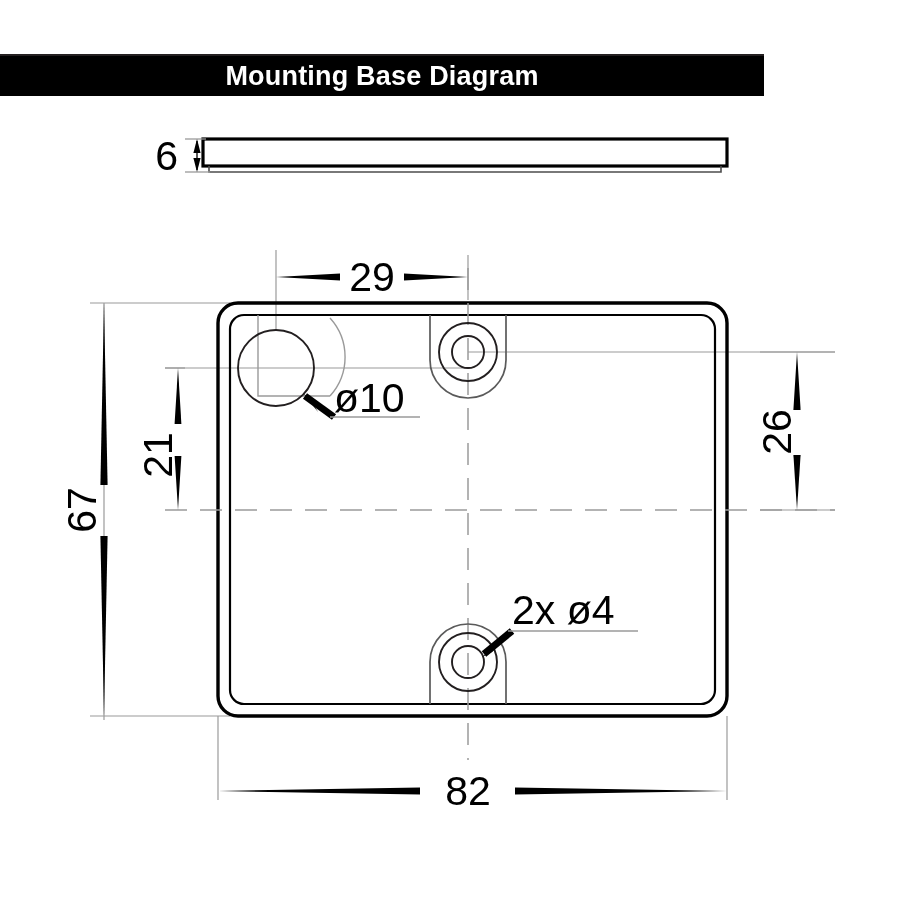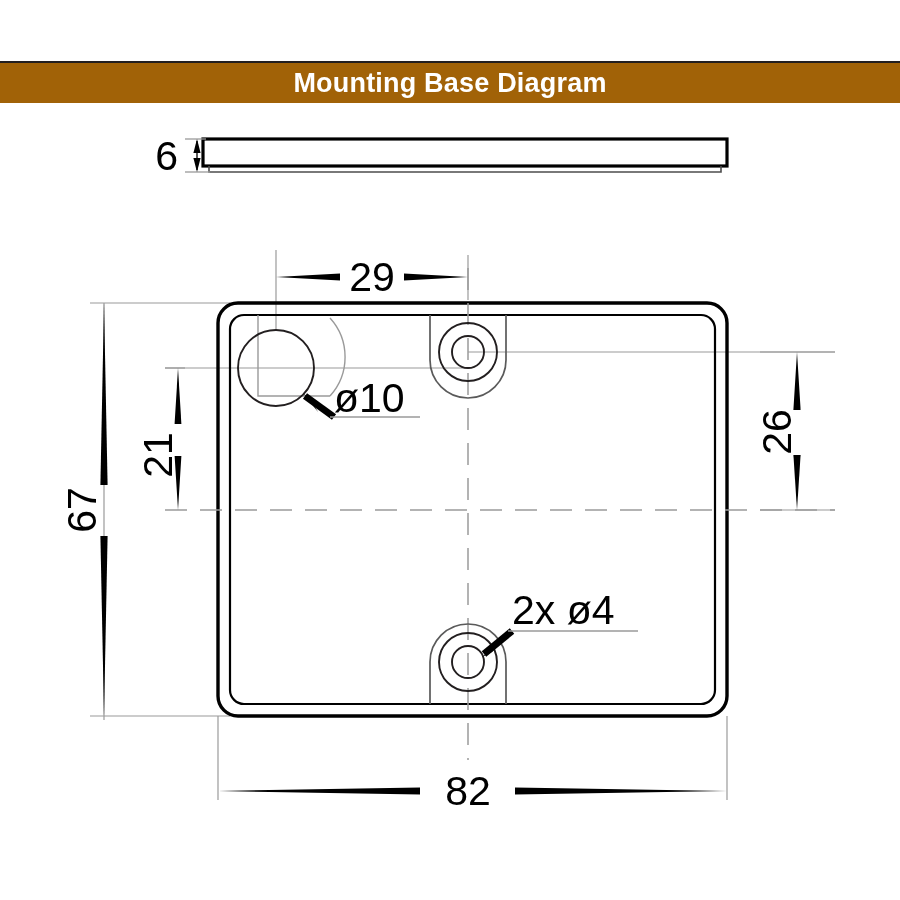--- a/index.html
+++ b/index.html
@@ -15,24 +15,24 @@
     position: relative;
     width: 900px;
     height: 900px;
     background: #ffffff;
     overflow: hidden;
   }
   
   #header-bar {
     position: absolute;
     left: 0;
-    top: 61px;
-    width: 900px;
+    top: 54px;
+    width: 764px;
     height: 42px;
-    background: #a16207;
+    background: #000000;
     border-top: 2px solid #231f20;
     box-sizing: border-box;
     display: flex;
     align-items: center;
     justify-content: center;
   }
   #header-title {
     color: #ffffff;
     font-family: "Liberation Sans", sans-serif;
     font-weight: bold;

